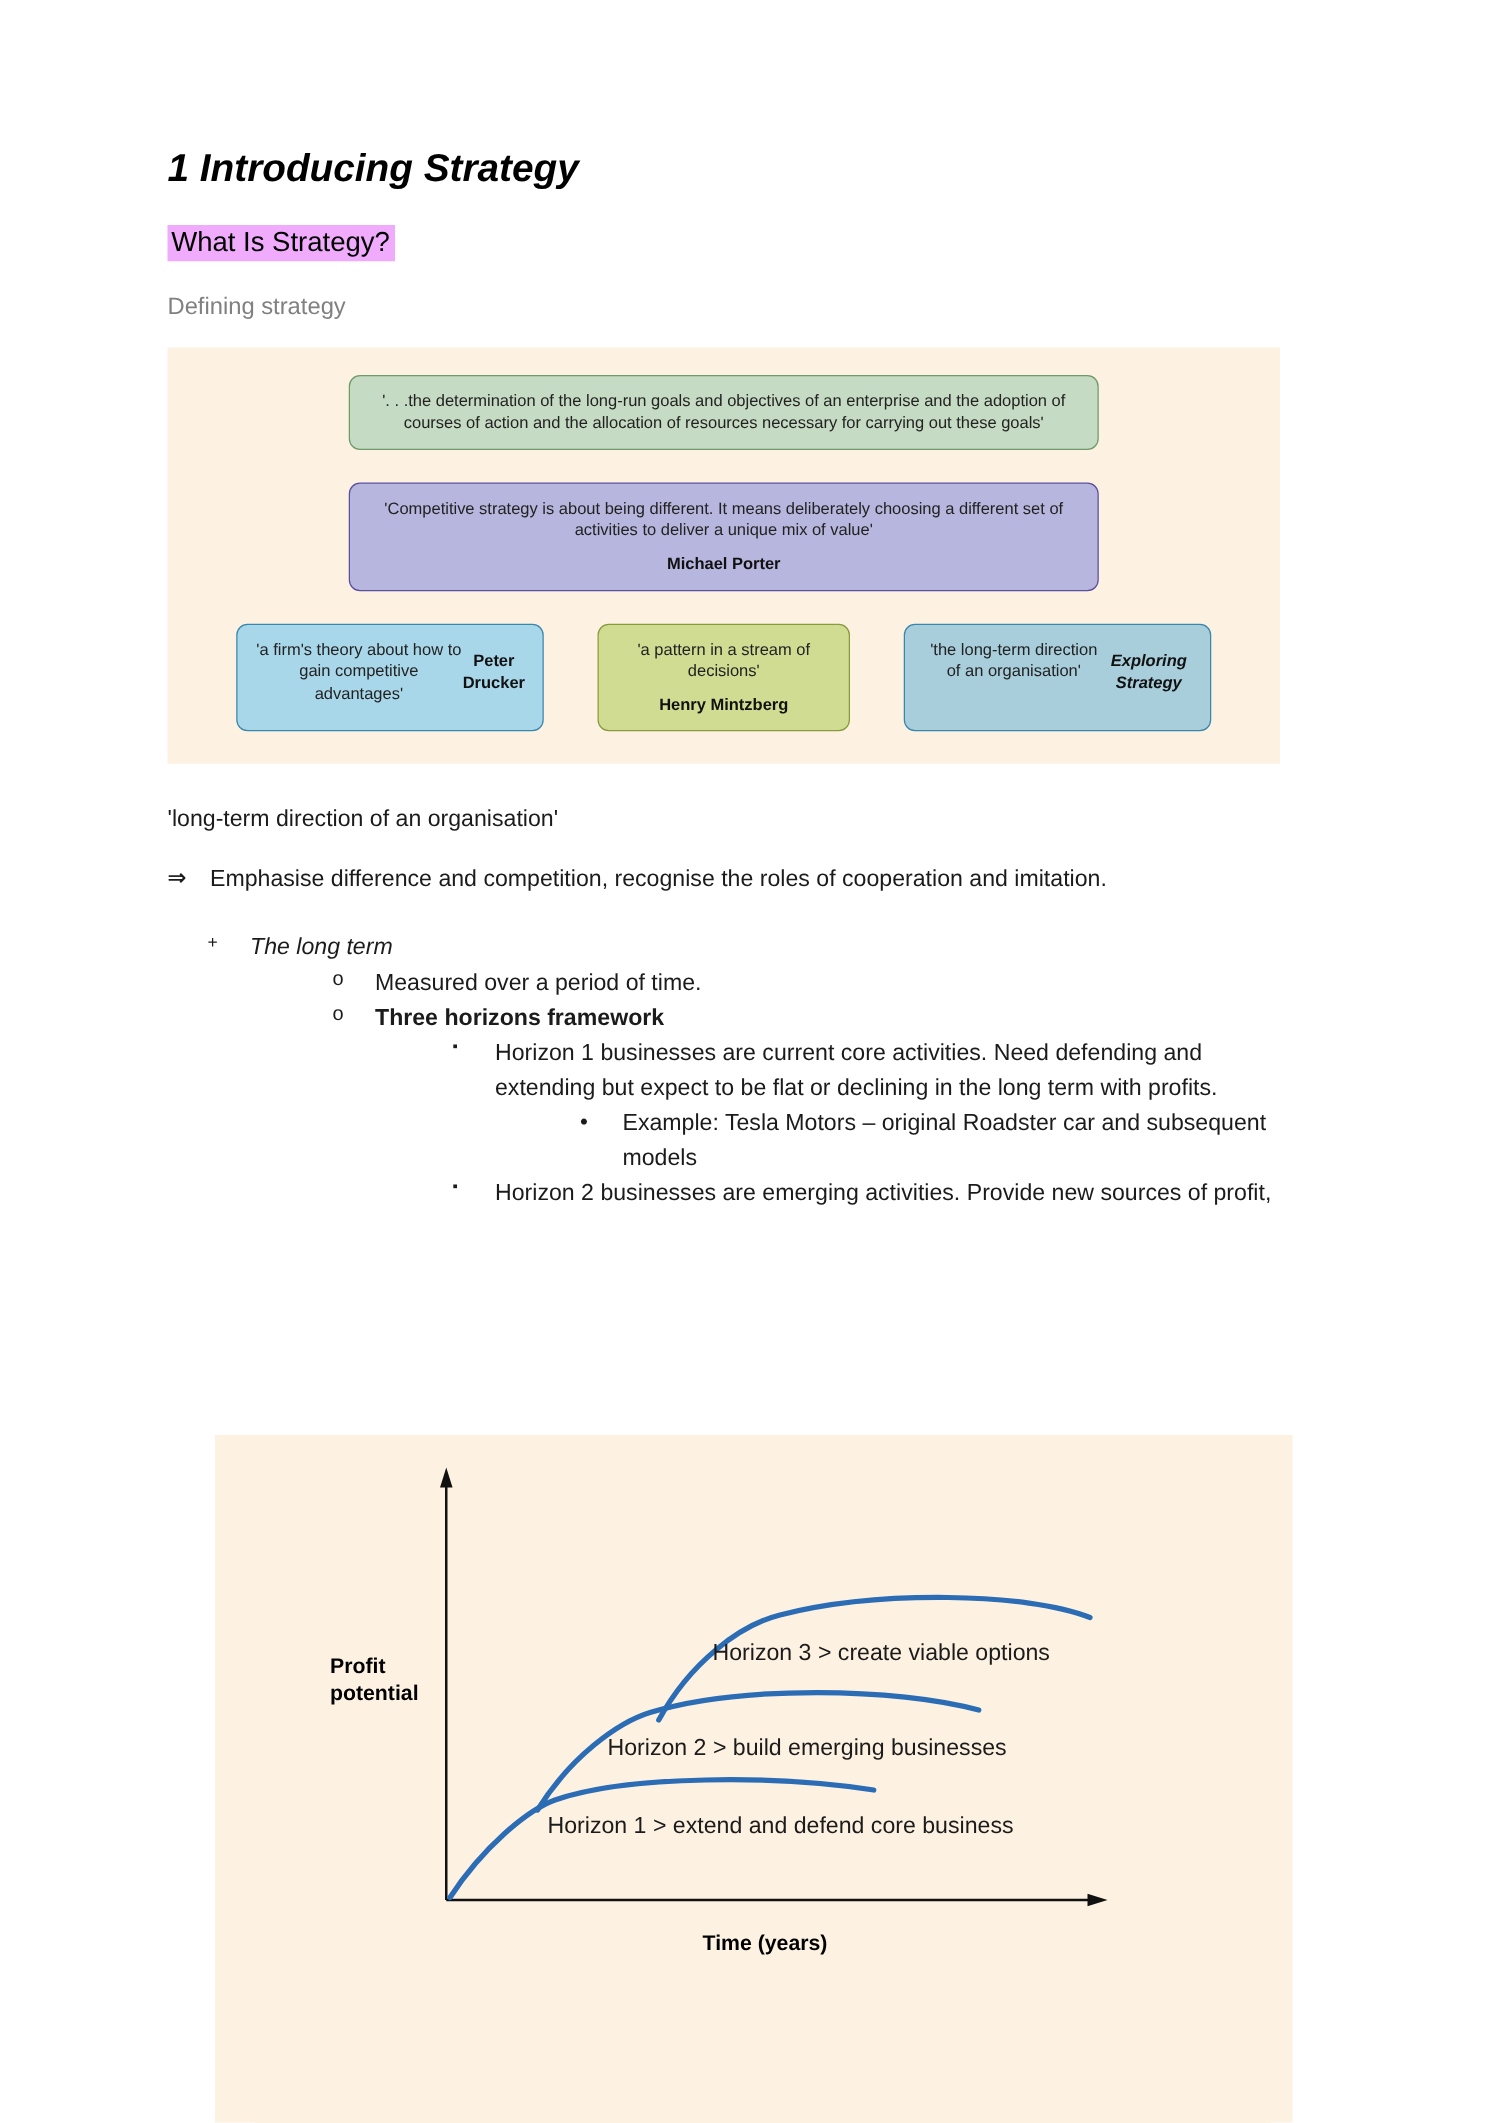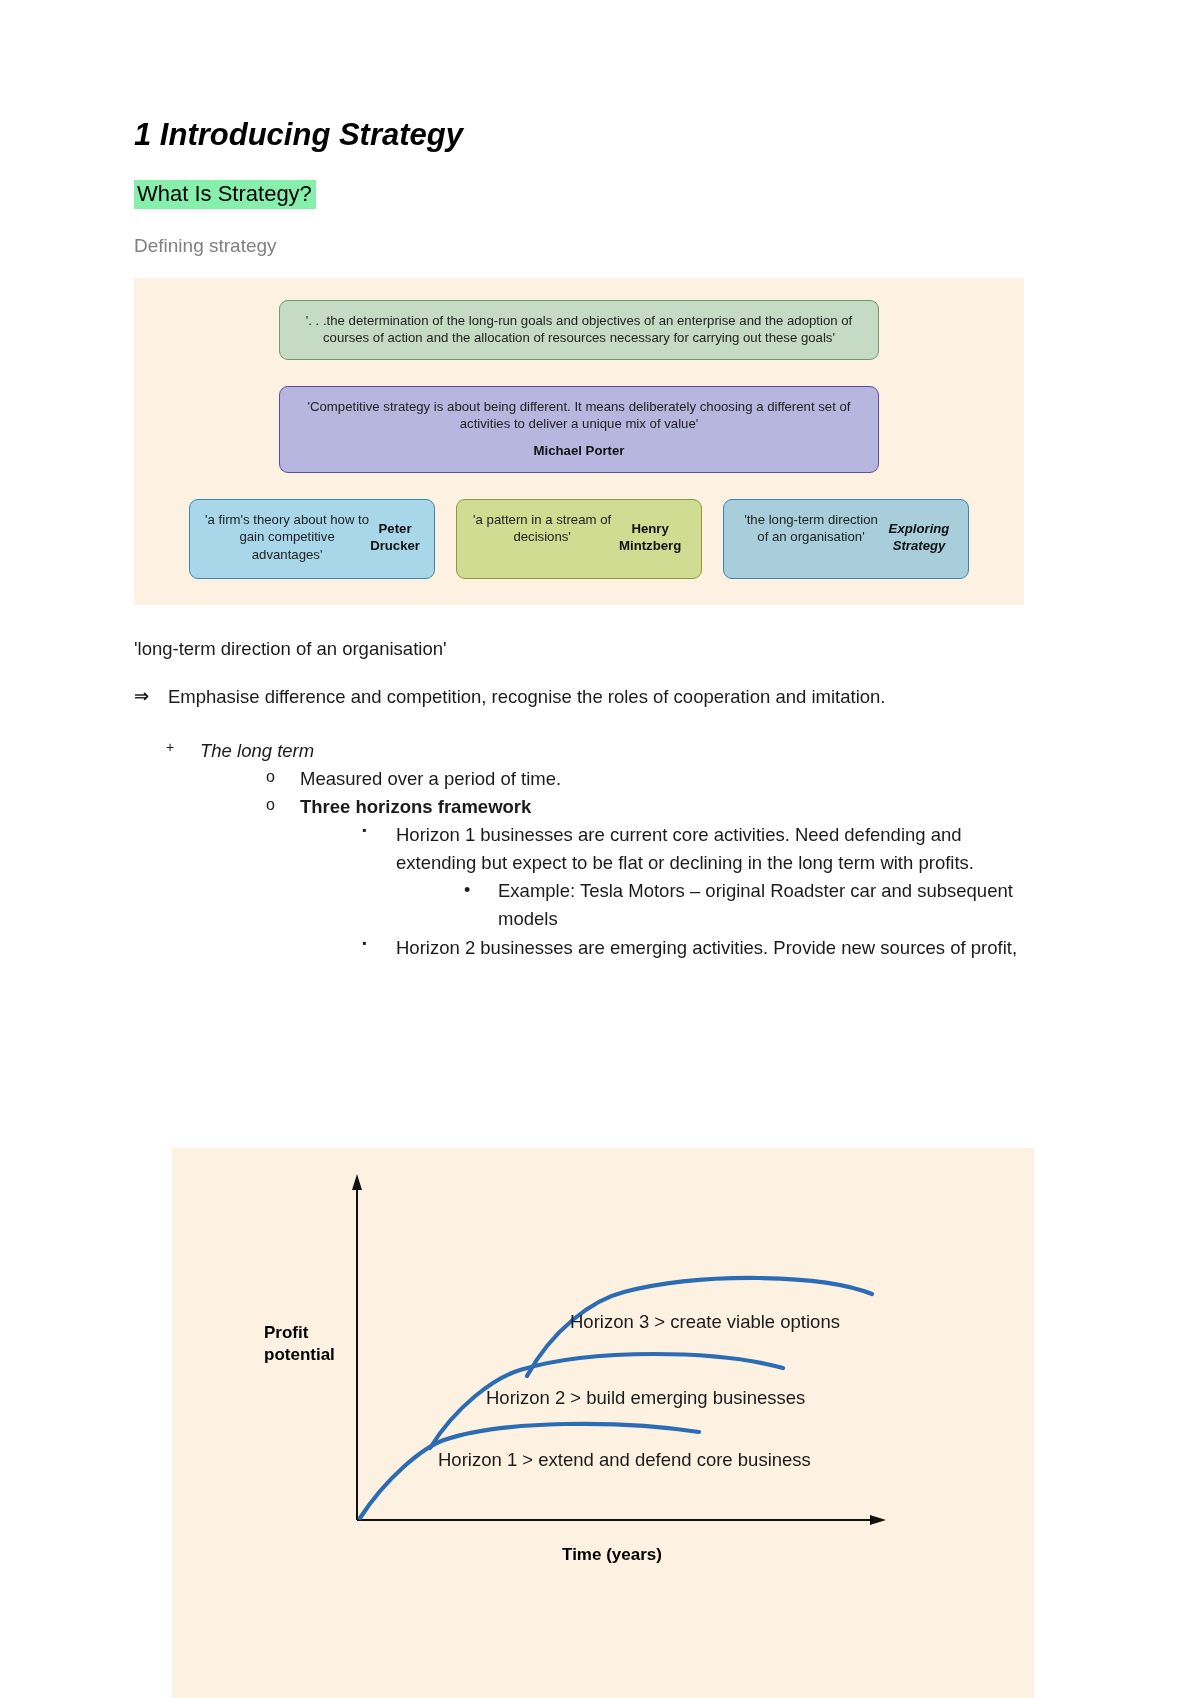--- a/index.html
+++ b/index.html
@@ -38,21 +38,21 @@
     margin: 0 0 28px 0;
     line-height: 1.1;
   }
   .h2-wrap {
     margin: 0 0 26px 0;
   }
   .h2 {
     display: inline-block;
     font-size: 22px;
     font-weight: normal;
-    background: #86efac;
+    background: #f0abfc;
     padding: 1px 4px 2px 3px;
     line-height: 1.18;
   }
   .h3 {
     font-size: 19px;
     font-weight: normal;
     color: #808080;
     margin: 0 0 20px 0;
     line-height: 1.2;
   }
@@ -109,25 +109,26 @@
     border: 1.4px solid #3a87ae;
     width: 246px;
     min-height: 80px;
     display: flex;
     flex-direction: row;
     justify-content: center;
   }
   .qbox.olive {
     background: #cfdc92;
     border: 1.4px solid #8a9b3e;
-    width: 246px;
+    width: 202px;
     min-height: 80px;
     display: flex;
-    flex-direction: row;
+    flex-direction: column;
     justify-content: center;
+    align-items: center;
   }
   .qbox.teal {
     background: #a8cedc;
     border: 1.4px solid #3a87ae;
     width: 246px;
     min-height: 80px;
     display: flex;
     flex-direction: row;
     justify-content: center;
   }

